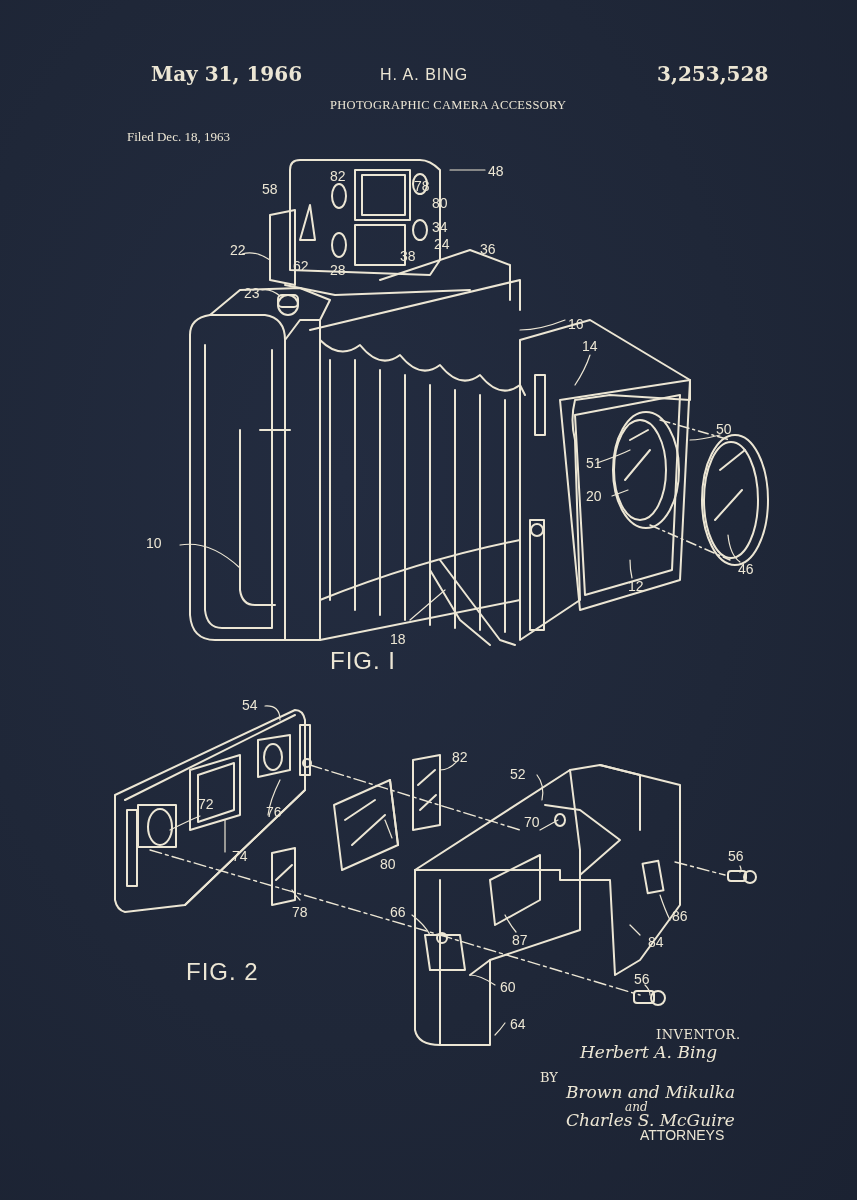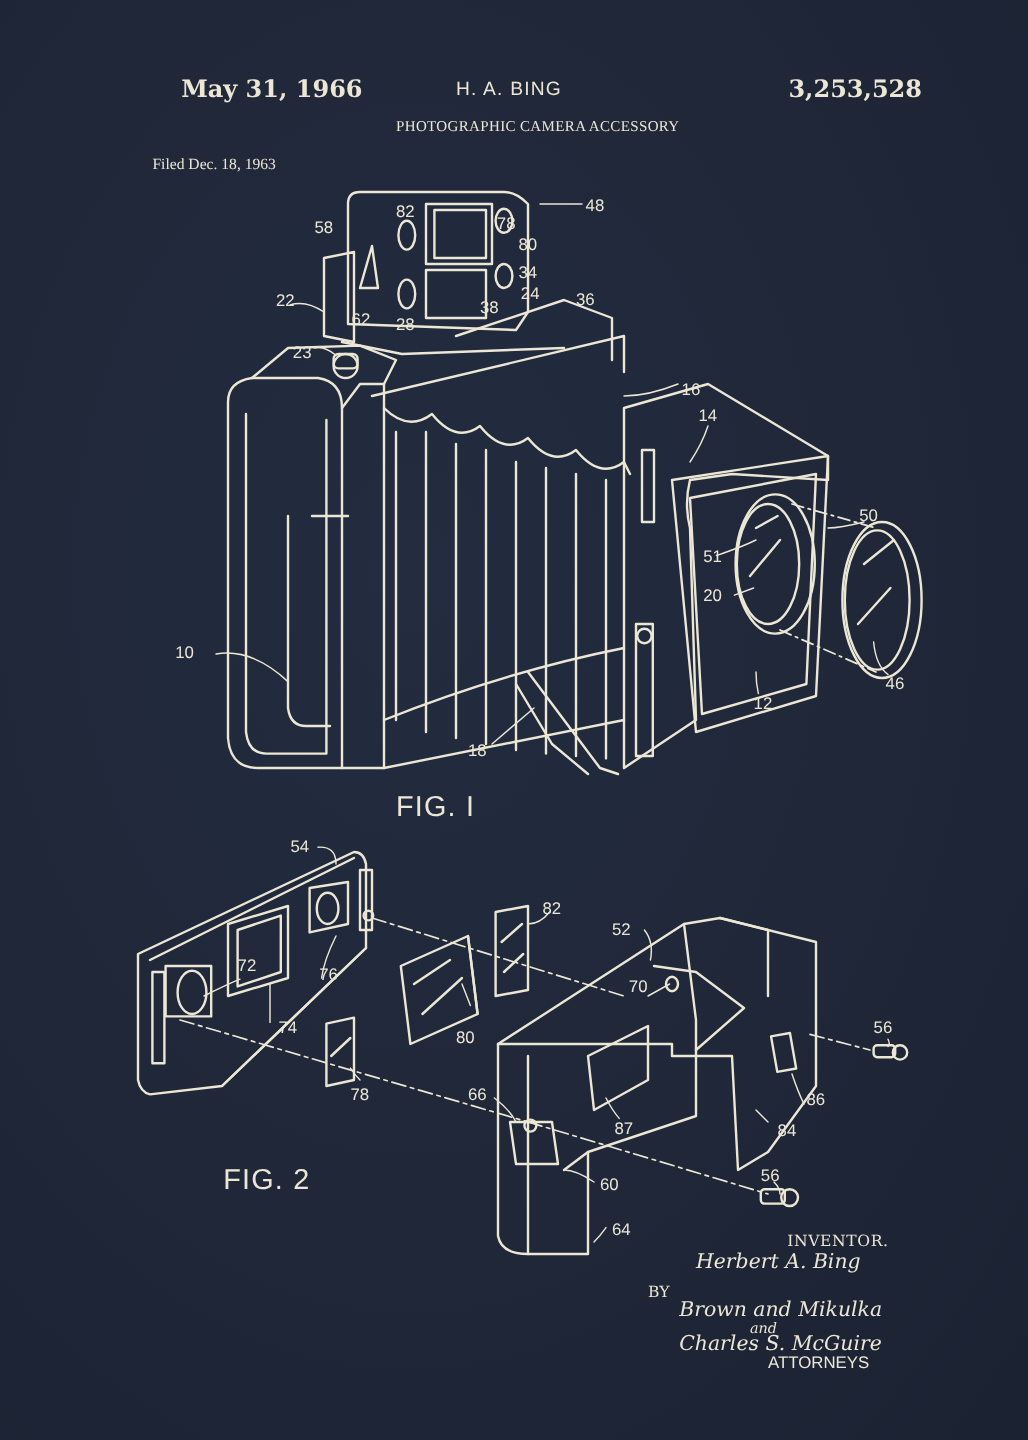--- a/index.html
+++ b/index.html
@@ -12,21 +12,21 @@
   .abs { position:absolute; }
   .serif-b { font-family:"DejaVu Serif", serif; font-weight:bold;margin-left:24px; }
   .sans { font-family:"Liberation Sans", sans-serif; }
   .mono { font-family:Liberation Serif, serif; }
   .script { font-family:"DejaVu Serif", serif; font-style:italic; }
   .hdr-date { left:127px; top:62px; font-size:20px; }
   .hdr-inv { left:380px; top:66px; font-size:16px; letter-spacing:1px; }
   .hdr-num { left:633px; top:62px; font-size:20px; }
   .hdr-title { left:330px; top:98px; font-size:12.5px; letter-spacing:0.3px; }
   .hdr-filed { left:127px; top:129px; font-size:13px; }
-  .fig-label { font-size:24px; letter-spacing:1px; font-weight:300;margin-top:12px; }
+  .fig-label { font-size:24px; letter-spacing:1px; font-weight:300; }
   .callout { font-size:14px; }
   svg.drawing { position:absolute; left:0; top:0; }
   .sig { font-size:17px; }
   .inventor-lbl { font-family:"DejaVu Serif", serif; font-size:13px; letter-spacing:0.5px;text-align:right; }
 </style>
 </head>
 <body>
 
 <div class="abs serif-b hdr-date">May 31, 1966</div>
 <div class="abs sans hdr-inv">H. A. BING</div>
@@ -190,21 +190,21 @@
 <div class="abs sans callout" style="left:480px;top:241px">36</div>
 <div class="abs sans callout" style="left:244px;top:285px">23</div>
 <div class="abs sans callout" style="left:568px;top:316px">16</div>
 <div class="abs sans callout" style="left:582px;top:338px">14</div>
 <div class="abs sans callout" style="left:716px;top:421px">50</div>
 <div class="abs sans callout" style="left:586px;top:455px">51</div>
 <div class="abs sans callout" style="left:586px;top:488px">20</div>
 <div class="abs sans callout" style="left:146px;top:535px">10</div>
 <div class="abs sans callout" style="left:738px;top:561px">46</div>
 <div class="abs sans callout" style="left:628px;top:578px">12</div>
-<div class="abs sans callout" style="left:390px;top:617px">18</div>
+<div class="abs sans callout" style="left:390px;top:631px">18</div>
 
 <div class="abs sans fig-label" style="left:330px;top:647px">FIG. I</div>
 
 <div class="abs sans callout" style="left:242px;top:697px">54</div>
 <div class="abs sans callout" style="left:452px;top:749px">82</div>
 <div class="abs sans callout" style="left:510px;top:766px">52</div>
 <div class="abs sans callout" style="left:198px;top:796px">72</div>
 <div class="abs sans callout" style="left:266px;top:804px">76</div>
 <div class="abs sans callout" style="left:524px;top:814px">70</div>
 <div class="abs sans callout" style="left:232px;top:848px">74</div>

